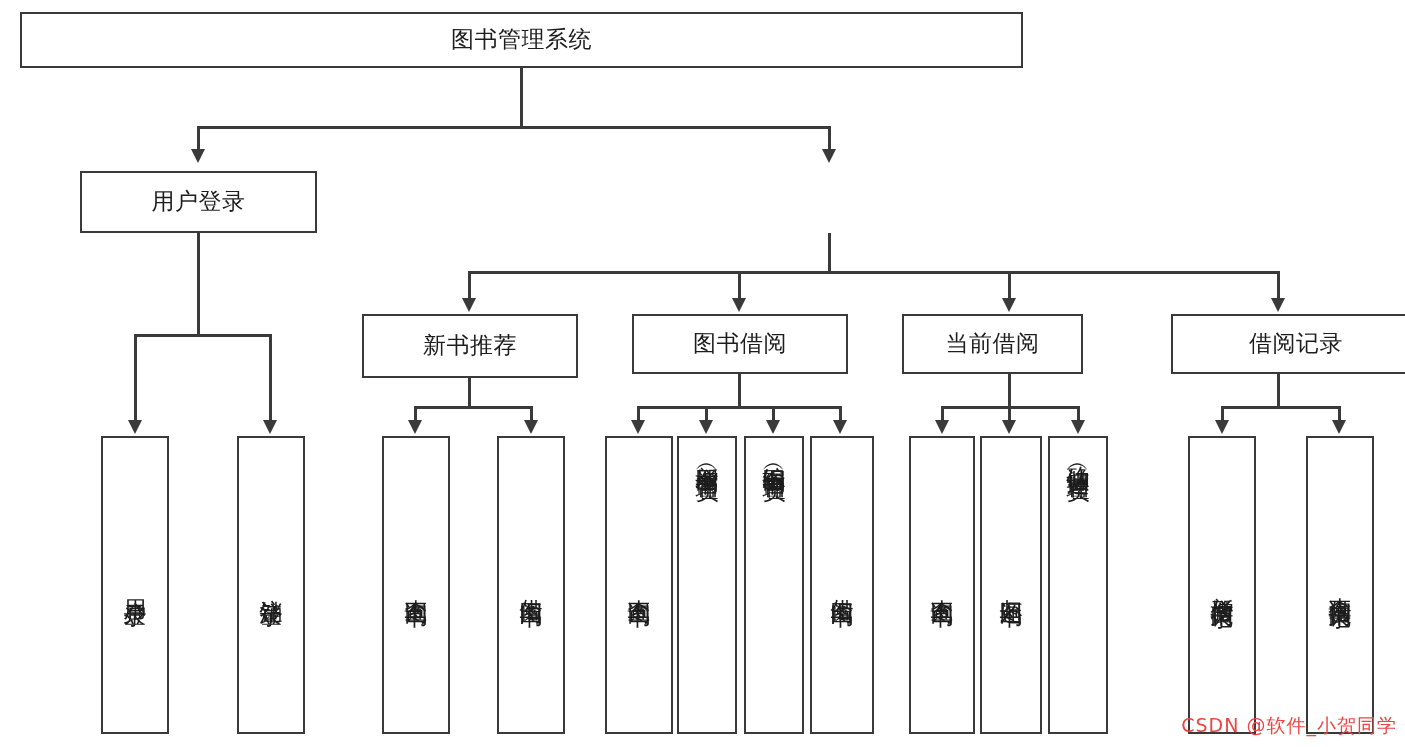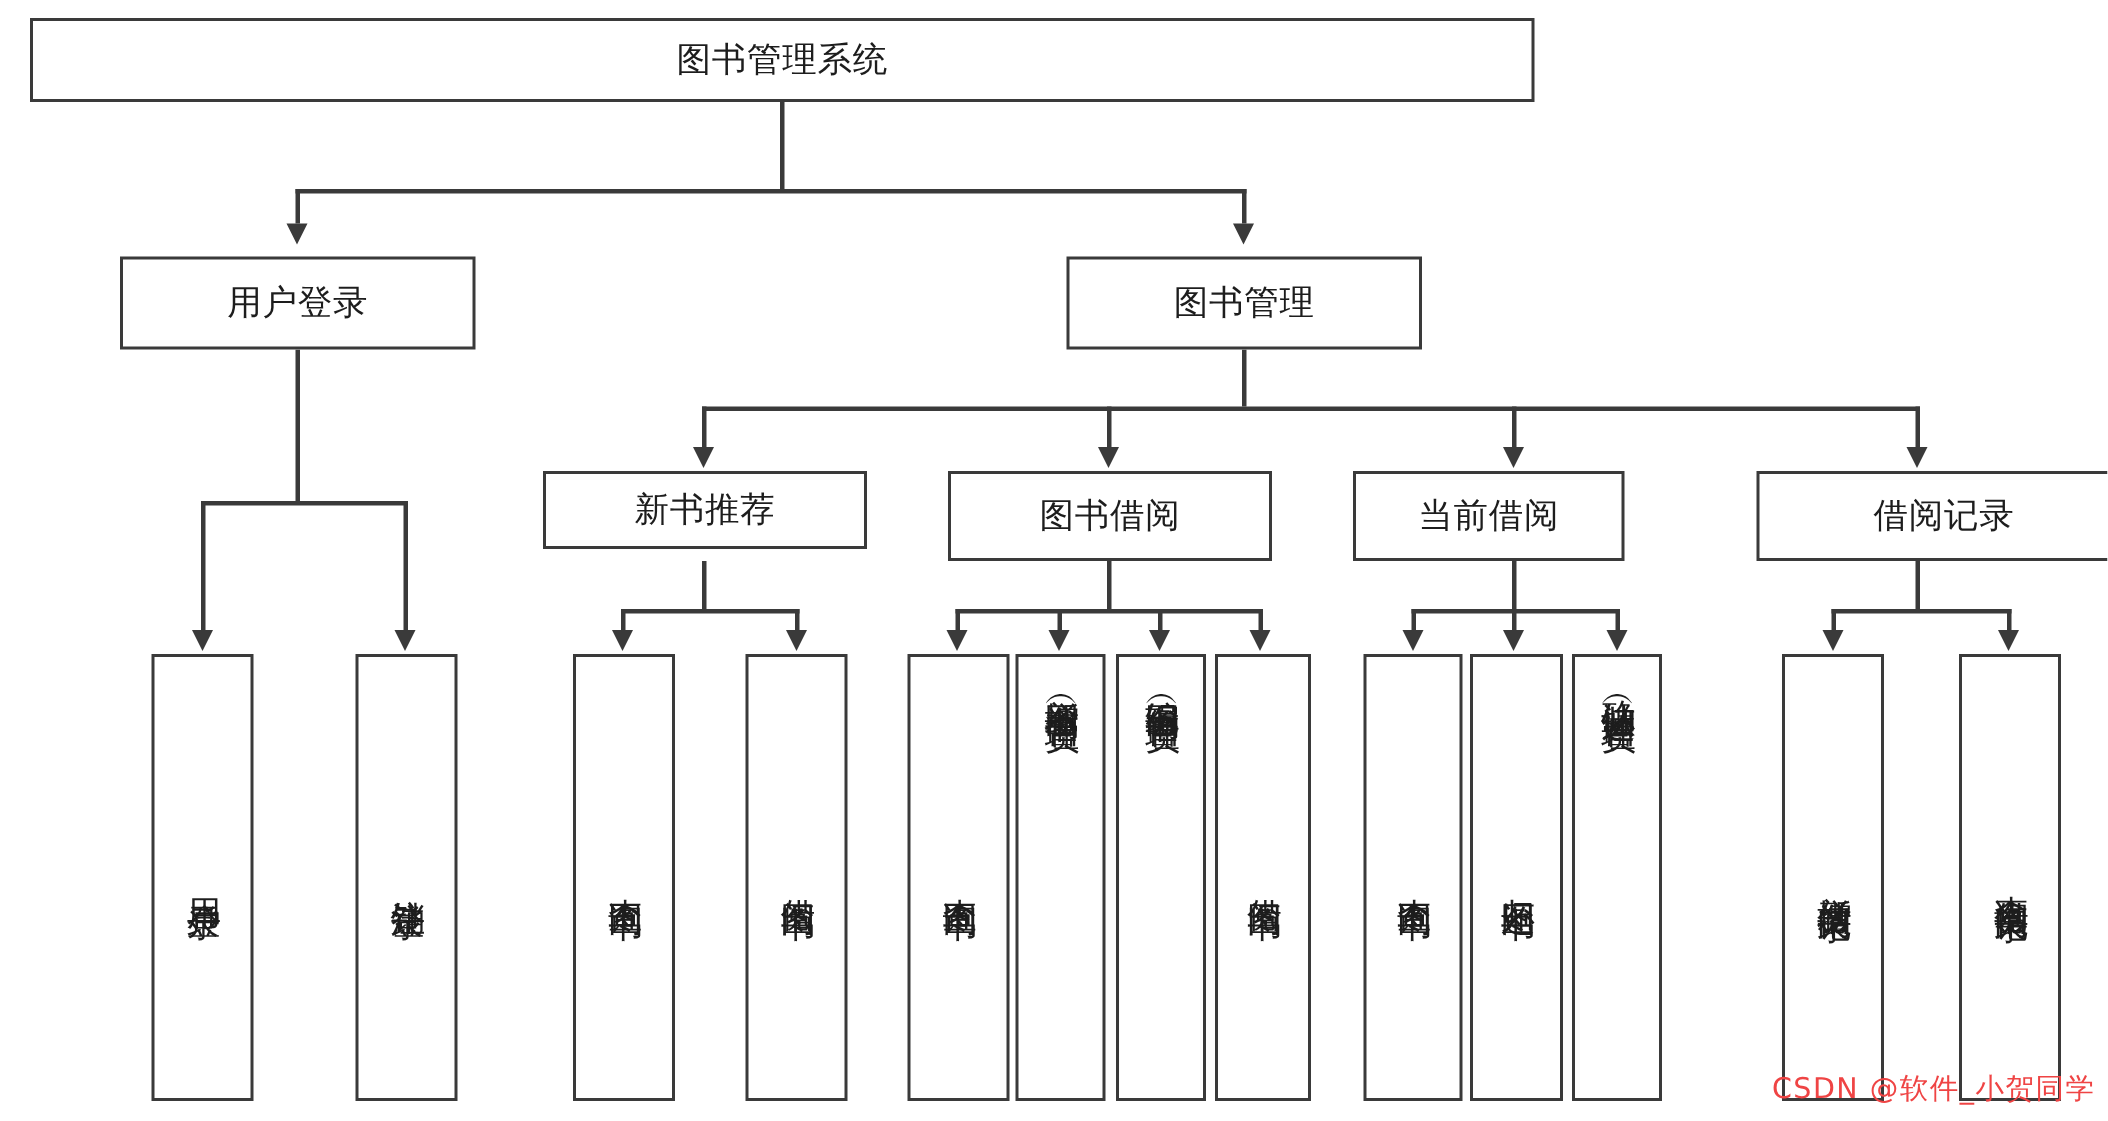--- a/index.html
+++ b/index.html
@@ -26,20 +26,21 @@
     display: flex;
     align-items: center;
     justify-content: center;
     z-index: 3;
   }
   .node .label {
     display: block;
     text-align: center;
     line-height: 1.22;
     letter-spacing: 0.5px;
+    font-family: Liberation Serif, serif;
   }
   
   .node.h .label {
     font-size: 23px;
     white-space: nowrap;
   }
   
   .node.v {
     align-items: flex-start;
     padding-top: 10px;
@@ -102,43 +103,40 @@
   <div class="conn hline" style="left:197px; top:126px; width:634px; height:3px;"></div>
   <div class="conn vline" style="left:197px; top:126px; width:3px; height:23px;"></div>
   <div class="conn vline" style="left:828px; top:126px; width:3px; height:23px;"></div>
   <div class="arrow" style="left:191px; top:149px;"></div>
   <div class="arrow" style="left:822px; top:149px;"></div>
 
   <div class="node h" style="left:80px; top:171px; width:237px; height:62px;">
     <span class="label">用户登录</span>
   </div>
 
-  <div class="node h" style="left:711px; top:171px; width:237px; height:62px;">
-    <span class="label">图书管理</span>
-  </div>
 
   <div class="conn vline" style="left:197px; top:233px; width:3px; height:101px;"></div>
   <div class="conn hline" style="left:134px; top:334px; width:138px; height:3px;"></div>
   <div class="conn vline" style="left:134px; top:334px; width:3px; height:86px;"></div>
   <div class="conn vline" style="left:269px; top:334px; width:3px; height:86px;"></div>
   <div class="arrow" style="left:128px; top:420px;"></div>
   <div class="arrow" style="left:263px; top:420px;"></div>
 
   <div class="conn vline" style="left:828px; top:233px; width:3px; height:38px;"></div>
   <div class="conn hline" style="left:468px; top:271px; width:812px; height:3px;"></div>
   <div class="conn vline" style="left:468px; top:271px; width:3px; height:27px;"></div>
   <div class="conn vline" style="left:738px; top:271px; width:3px; height:27px;"></div>
   <div class="conn vline" style="left:1008px; top:271px; width:3px; height:27px;"></div>
   <div class="conn vline" style="left:1277px; top:271px; width:3px; height:27px;"></div>
   <div class="arrow" style="left:462px; top:298px;"></div>
   <div class="arrow" style="left:732px; top:298px;"></div>
   <div class="arrow" style="left:1002px; top:298px;"></div>
   <div class="arrow" style="left:1271px; top:298px;"></div>
 
-  <div class="node h" style="left:362px; top:314px; width:216px; height:52px;">
+  <div class="node h" style="left:362px; top:314px; width:216px; height:64px;">
     <span class="label">新书推荐</span>
   </div>
   <div class="node h" style="left:632px; top:314px; width:216px; height:60px;">
     <span class="label">图书借阅</span>
   </div>
   <div class="node h" style="left:902px; top:314px; width:181px; height:60px;">
     <span class="label">当前借阅</span>
   </div>
   <div class="node h" style="left:1171px; top:314px; width:250px; height:60px;">
     <span class="label">借阅记录</span>

